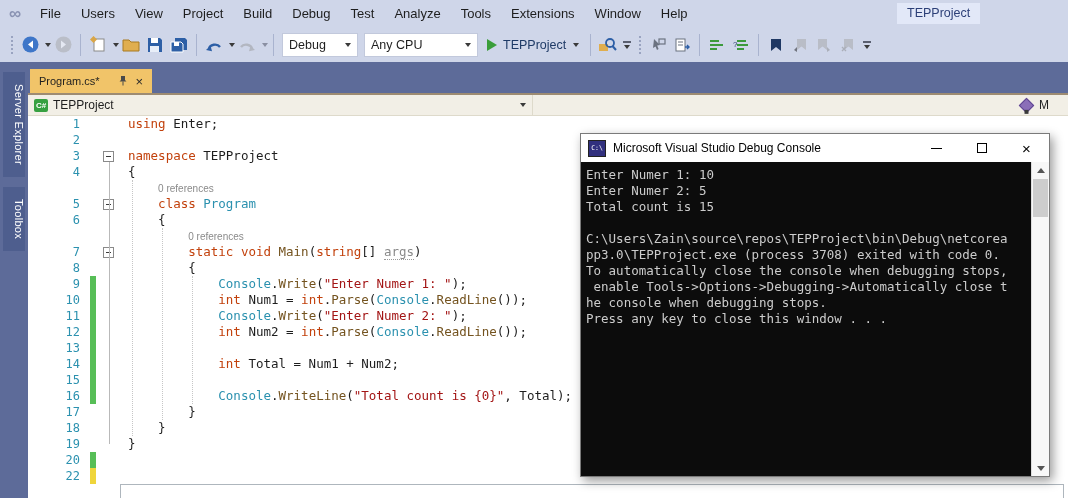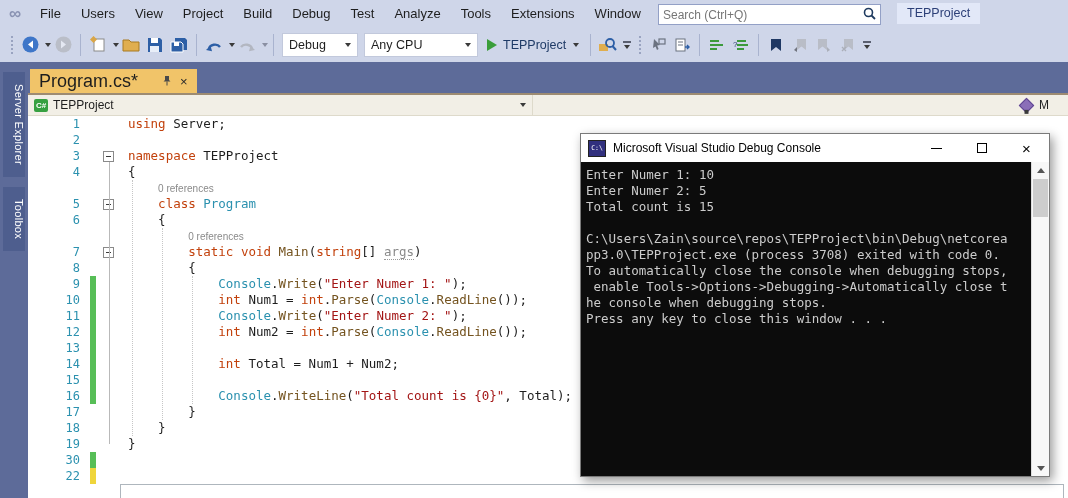--- a/index.html
+++ b/index.html
@@ -46,21 +46,21 @@
 
   
   .side-strip{position:absolute;left:0;top:62px;width:28px;height:436px;background:#5D6B99;}
   .side-tab{writing-mode:vertical-rl;color:#fff;font-size:11px;background:#4E5E8E;
             padding:12px 0;margin:10px 0 10px 3px;width:22px;text-align:center;letter-spacing:.3px;}
 
   
   .tabstrip{position:absolute;left:28px;top:62px;width:1040px;height:31px;background:#5D6B99;
             display:flex;align-items:flex-end;}
   .doc-tab{height:24px;background:#F1C469;display:flex;align-items:center;padding:0 9px;margin-left:2px;}
-  .doc-tab .t{font-size:18px;color:#1e1e1e;margin-right:24px;}
+  .doc-tab .t{font-size:11px;color:#1e1e1e;margin-right:18px;}
   .tab-close{font-size:13px;color:#2a2a2a;margin-left:8px;line-height:1;}
   .goldline{position:absolute;left:28px;top:93px;width:1040px;height:2px;background:#9D8B72;}
 
   
   .navbar{position:absolute;left:28px;top:95px;width:1040px;height:21px;background:#F2EFE6;
           border-bottom:1px solid #DEDACB;display:flex;align-items:center;box-sizing:border-box;}
   .nav-combo{height:100%;display:flex;align-items:center;font-size:12px;color:#1e1e1e;
              padding:0 6px;box-sizing:border-box;border-right:1px solid #DEDACB;}
   .nav-combo .lbl{flex:1;}
   .nav-combo.proj{width:505px;}
@@ -138,29 +138,20 @@
         <div class="menu-item">Project</div>
         <div class="menu-item">Build</div>
         <div class="menu-item">Debug</div>
         <div class="menu-item">Test</div>
         <div class="menu-item">Analyze</div>
         <div class="menu-item">Tools</div>
         <div class="menu-item">Extensions</div>
         <div class="menu-item">Window</div>
         <div class="menu-item">Help</div>
       </nav>
-    <div class="searchbox">
-      <input placeholder="Search (Ctrl+Q)" style="">
-      <span class="search-ico">
-        <svg width="13" height="13">
-            <circle cx="5.5" cy="5.5" r="4" fill="none" stroke="#1e3a5f" stroke-width="1.6"></circle>
-            <line x1="8.5" y1="8.5" x2="12" y2="12" stroke="#1e3a5f" stroke-width="1.8"></line>
-          </svg>
-      </span>
-    </div>
     <div class="proj-badge">TEPProject</div>
   </header>
 
   <div class="toolbar">
     <div class="grip"></div>
     <div class="tbtn">
       <svg width="17" height="17">
           <circle cx="8.5" cy="8.5" r="8" fill="#3E76C8"></circle>
           <path d="M11 4.5 L6 8.5 L11 12.5 Z" fill="#fff"></path>
         </svg>
@@ -332,42 +323,42 @@
       <span class="caret"></span>
     </div>
     <div class="nav-combo member">
       <span class="diam purple"></span>
       <span class="lbl">M</span>
     </div>
   </div>
 
   <div class="editor">
     <div>
-        <div class="crow"><span class="ln">1</span><span class="cbar"></span><span class="foldm"></span><span class="code"><span class="c-kw">using</span><span class="c-pl"> Server;</span></span></div>
+        <div class="crow"><span class="ln">1</span><span class="cbar"></span><span class="foldm"></span><span class="code"><span class="c-kw">using</span><span class="c-pl"> Enter;</span></span></div>
         <div class="crow"><span class="ln">2</span><span class="cbar"></span><span class="foldm"></span><span class="code"></span></div>
         <div class="crow"><span class="ln">3</span><span class="cbar"></span><span class="foldm"><span class="foldbox"></span></span><span class="code"><span class="c-kw">namespace</span><span class="c-pl"> TEPProject</span></span></div>
         <div class="crow"><span class="ln">4</span><span class="cbar"></span><span class="foldm"></span><span class="code"><span class="c-pl">{</span></span></div>
         <div class="crow"><span class="ln"></span><span class="cbar"></span><span class="foldm"></span><span class="code"><span class="c-pl">    </span><span class="c-lens">0 references</span></span></div>
         <div class="crow"><span class="ln">5</span><span class="cbar"></span><span class="foldm"><span class="foldbox"></span></span><span class="code"><span class="c-pl">    </span><span class="c-kw">class</span><span class="c-pl"> </span><span class="c-ty">Program</span></span></div>
         <div class="crow"><span class="ln">6</span><span class="cbar"></span><span class="foldm"></span><span class="code"><span class="c-pl">    {</span></span></div>
         <div class="crow"><span class="ln"></span><span class="cbar"></span><span class="foldm"></span><span class="code"><span class="c-pl">        </span><span class="c-lens">0 references</span></span></div>
         <div class="crow"><span class="ln">7</span><span class="cbar"></span><span class="foldm"><span class="foldbox"></span></span><span class="code"><span class="c-pl">        </span><span class="c-kw">static</span><span class="c-pl"> </span><span class="c-kw">void</span><span class="c-pl"> </span><span class="c-mt">Main</span><span class="c-pl">(</span><span class="c-kw">string</span><span class="c-pl">[] </span><span class="c-arg">args</span><span class="c-pl">)</span></span></div>
         <div class="crow"><span class="ln">8</span><span class="cbar"></span><span class="foldm"></span><span class="code"><span class="c-pl">        {</span></span></div>
         <div class="crow"><span class="ln">9</span><span class="cbar green"></span><span class="foldm"></span><span class="code"><span class="c-pl">            </span><span class="c-ty">Console</span><span class="c-pl">.</span><span class="c-mt">Write</span><span class="c-pl">(</span><span class="c-st">"Enter Numer 1: "</span><span class="c-pl">);</span></span></div>
         <div class="crow"><span class="ln">10</span><span class="cbar green"></span><span class="foldm"></span><span class="code"><span class="c-pl">            </span><span class="c-kw">int</span><span class="c-pl"> Num1 = </span><span class="c-kw">int</span><span class="c-pl">.</span><span class="c-mt">Parse</span><span class="c-pl">(</span><span class="c-ty">Console</span><span class="c-pl">.</span><span class="c-mt">ReadLine</span><span class="c-pl">());</span></span></div>
         <div class="crow"><span class="ln">11</span><span class="cbar green"></span><span class="foldm"></span><span class="code"><span class="c-pl">            </span><span class="c-ty">Console</span><span class="c-pl">.</span><span class="c-mt">Write</span><span class="c-pl">(</span><span class="c-st">"Enter Numer 2: "</span><span class="c-pl">);</span></span></div>
         <div class="crow"><span class="ln">12</span><span class="cbar green"></span><span class="foldm"></span><span class="code"><span class="c-pl">            </span><span class="c-kw">int</span><span class="c-pl"> Num2 = </span><span class="c-kw">int</span><span class="c-pl">.</span><span class="c-mt">Parse</span><span class="c-pl">(</span><span class="c-ty">Console</span><span class="c-pl">.</span><span class="c-mt">ReadLine</span><span class="c-pl">());</span></span></div>
         <div class="crow"><span class="ln">13</span><span class="cbar green"></span><span class="foldm"></span><span class="code"></span></div>
         <div class="crow"><span class="ln">14</span><span class="cbar green"></span><span class="foldm"></span><span class="code"><span class="c-pl">            </span><span class="c-kw">int</span><span class="c-pl"> Total = Num1 + Num2;</span></span></div>
         <div class="crow"><span class="ln">15</span><span class="cbar green"></span><span class="foldm"></span><span class="code"></span></div>
         <div class="crow"><span class="ln">16</span><span class="cbar green"></span><span class="foldm"></span><span class="code"><span class="c-pl">            </span><span class="c-ty">Console</span><span class="c-pl">.</span><span class="c-mt">WriteLine</span><span class="c-pl">(</span><span class="c-st">"Total count is {0}"</span><span class="c-pl">, Total);</span></span></div>
         <div class="crow"><span class="ln">17</span><span class="cbar"></span><span class="foldm"></span><span class="code"><span class="c-pl">        }</span></span></div>
         <div class="crow"><span class="ln">18</span><span class="cbar"></span><span class="foldm"></span><span class="code"><span class="c-pl">    }</span></span></div>
         <div class="crow"><span class="ln">19</span><span class="cbar"></span><span class="foldm"></span><span class="code"><span class="c-pl">}</span></span></div>
-        <div class="crow"><span class="ln">30</span><span class="cbar green"></span><span class="foldm"></span><span class="code"></span></div>
+        <div class="crow"><span class="ln">20</span><span class="cbar green"></span><span class="foldm"></span><span class="code"></span></div>
         <div class="crow"><span class="ln">22</span><span class="cbar yellow"></span><span class="foldm"></span><span class="code"></span></div>
       </div>
     <div class="iguide" style="left:104px;top:64px;height:256px;"></div>
     <div class="iguide" style="left:134px;top:112px;height:192px;"></div>
     <div class="iguide" style="left:164px;top:160px;height:128px;"></div>
     <div class="outline-line" style="left:81px;top:46px;height:282px;"></div>
     <div class="caret-line" style="top:368px;"></div>
   </div>
 
   <div class="console">

